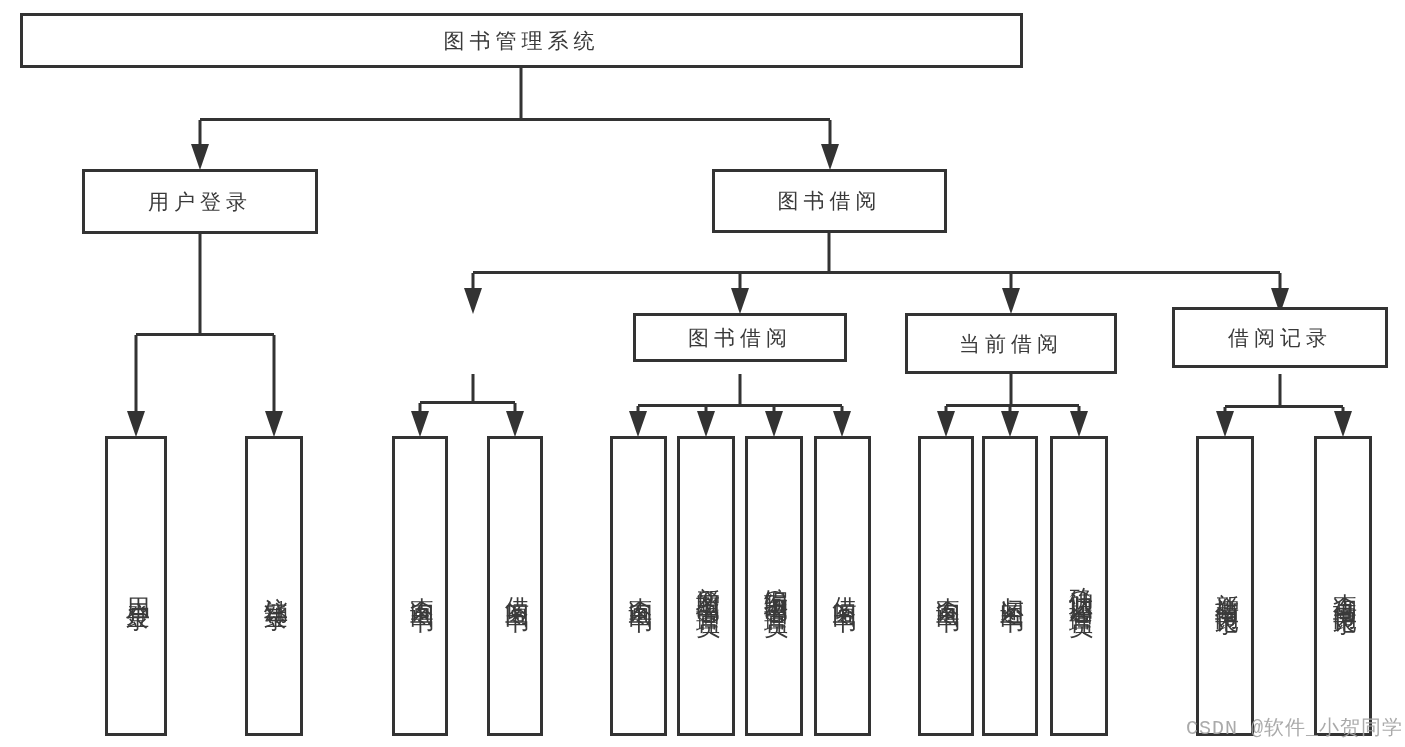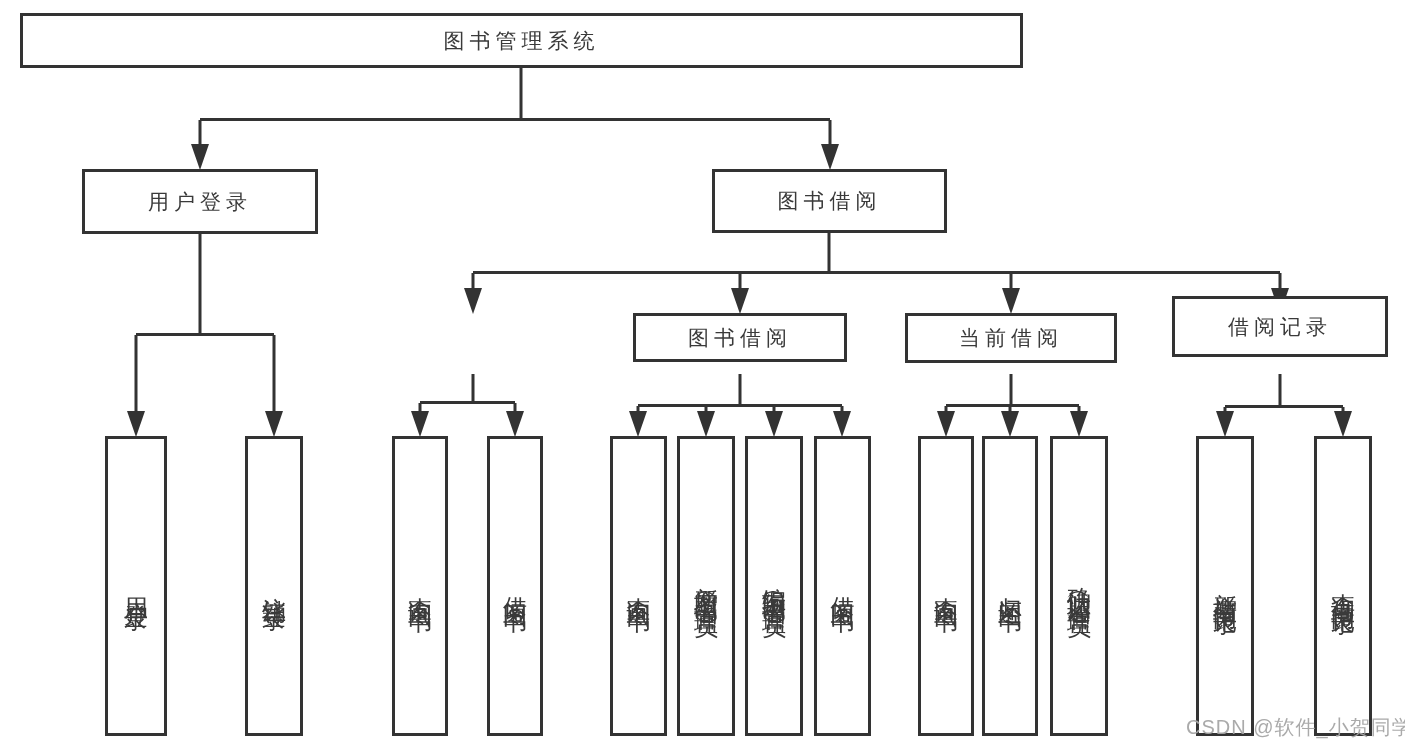--- a/index.html
+++ b/index.html
@@ -1,20 +1,20 @@
 <!DOCTYPE html>
 <html><head>
 <meta charset="utf-8">
 <style>
   html,body{margin:0;padding:0;background:#ffffff;}
   .canvas{
     position:relative;
     width:1405px;height:747px;
     background:#ffffff;
-    font-family:Liberation Sans, sans-serif;
+    font-family:Liberation Mono, monospace;
     color:#3a3a3a;
     overflow:hidden;
   }
   svg.connectors{position:absolute;left:0;top:0;width:1405px;height:747px;}
   .box{
     position:absolute;
     box-sizing:border-box;
     border:3px solid #333333;
     background:#ffffff;
     display:flex;align-items:center;justify-content:center;
@@ -89,22 +89,22 @@
       <polygon points="1334,411 1352,411 1343,437"></polygon>
     </g>
   </svg>
 
   <div class="box" style="left:20px;top:13px;width:1003px;height:55px">图书管理系统</div>
 
   <div class="box" style="left:82px;top:169px;width:236px;height:65px">用户登录</div>
   <div class="box" style="left:712px;top:169px;width:235px;height:64px">图书借阅</div>
 
   <div class="box" style="left:633px;top:313px;width:214px;height:49px">图书借阅</div>
-  <div class="box" style="left:905px;top:313px;width:212px;height:50px">当前借阅</div>
-  <div class="box" style="left:1172px;top:296px;width:216px;height:61px">借阅记录</div>
+  <div class="box" style="left:905px;top:313px;width:212px;height:61px">当前借阅</div>
+  <div class="box" style="left:1172px;top:307px;width:216px;height:61px">借阅记录</div>
 
   <div class="box leaf" style="left:105px;top:436px;width:62px;height:300px">用户登录</div>
   <div class="box leaf" style="left:245px;top:436px;width:58px;height:300px">注销登录</div>
 
   <div class="box leaf" style="left:392px;top:436px;width:56px;height:300px">查询图书</div>
   <div class="box leaf" style="left:487px;top:436px;width:56px;height:300px">借阅图书</div>
 
   <div class="box leaf" style="left:610px;top:436px;width:57px;height:300px">查询图书</div>
   <div class="box leaf" style="left:677px;top:436px;width:58px;height:300px">新增图书（管理员）</div>
   <div class="box leaf" style="left:745px;top:436px;width:58px;height:300px">编辑图书（管理员）</div>

